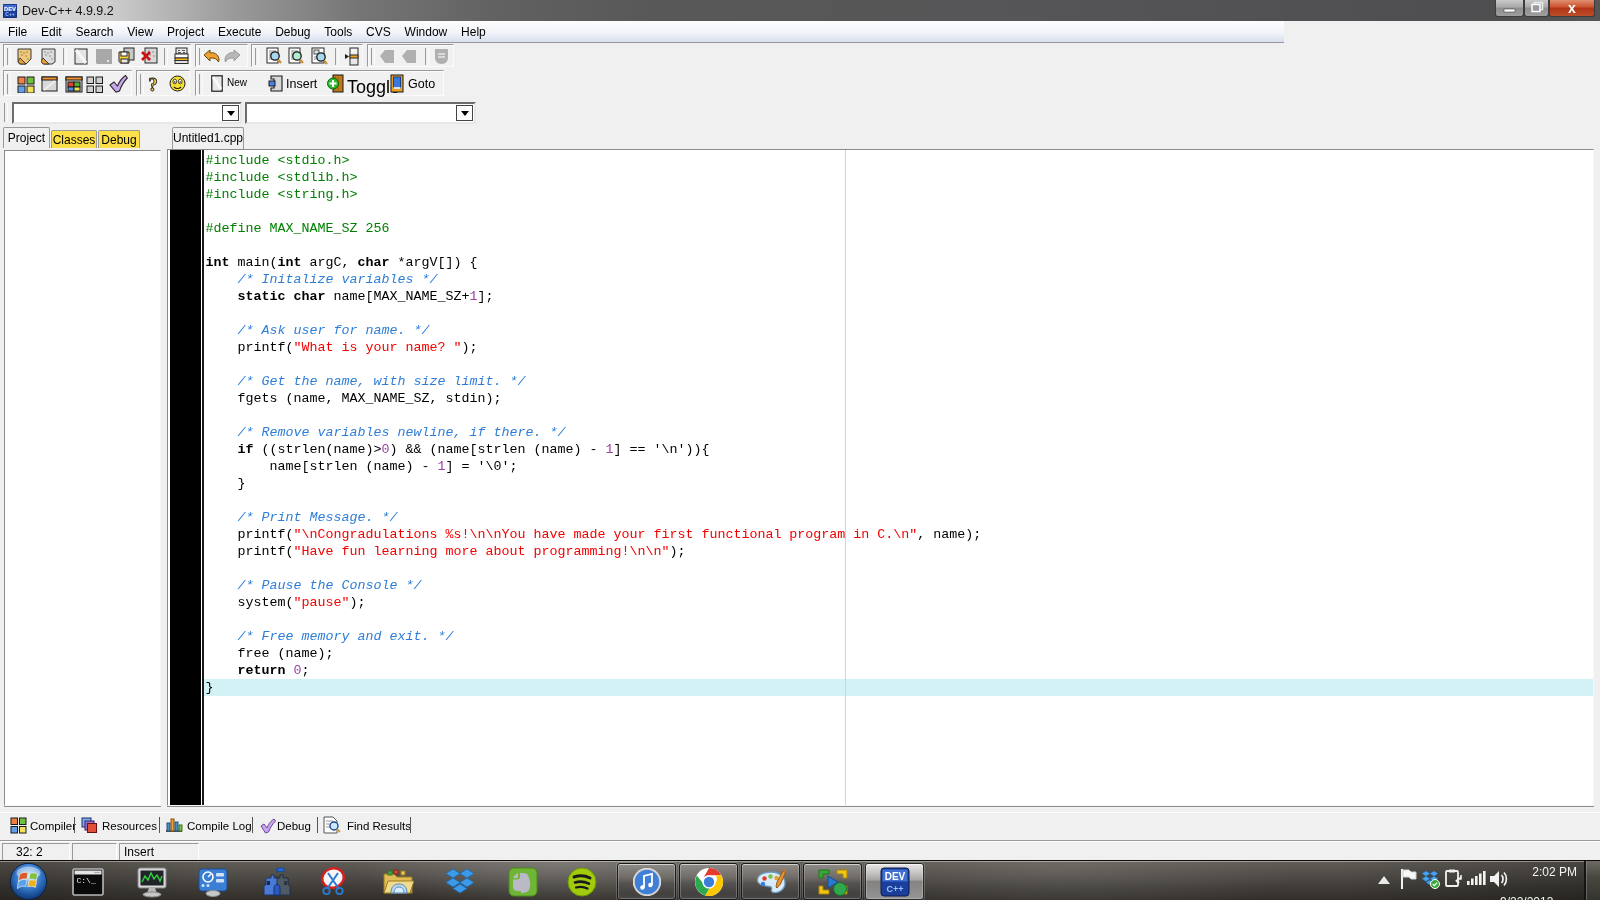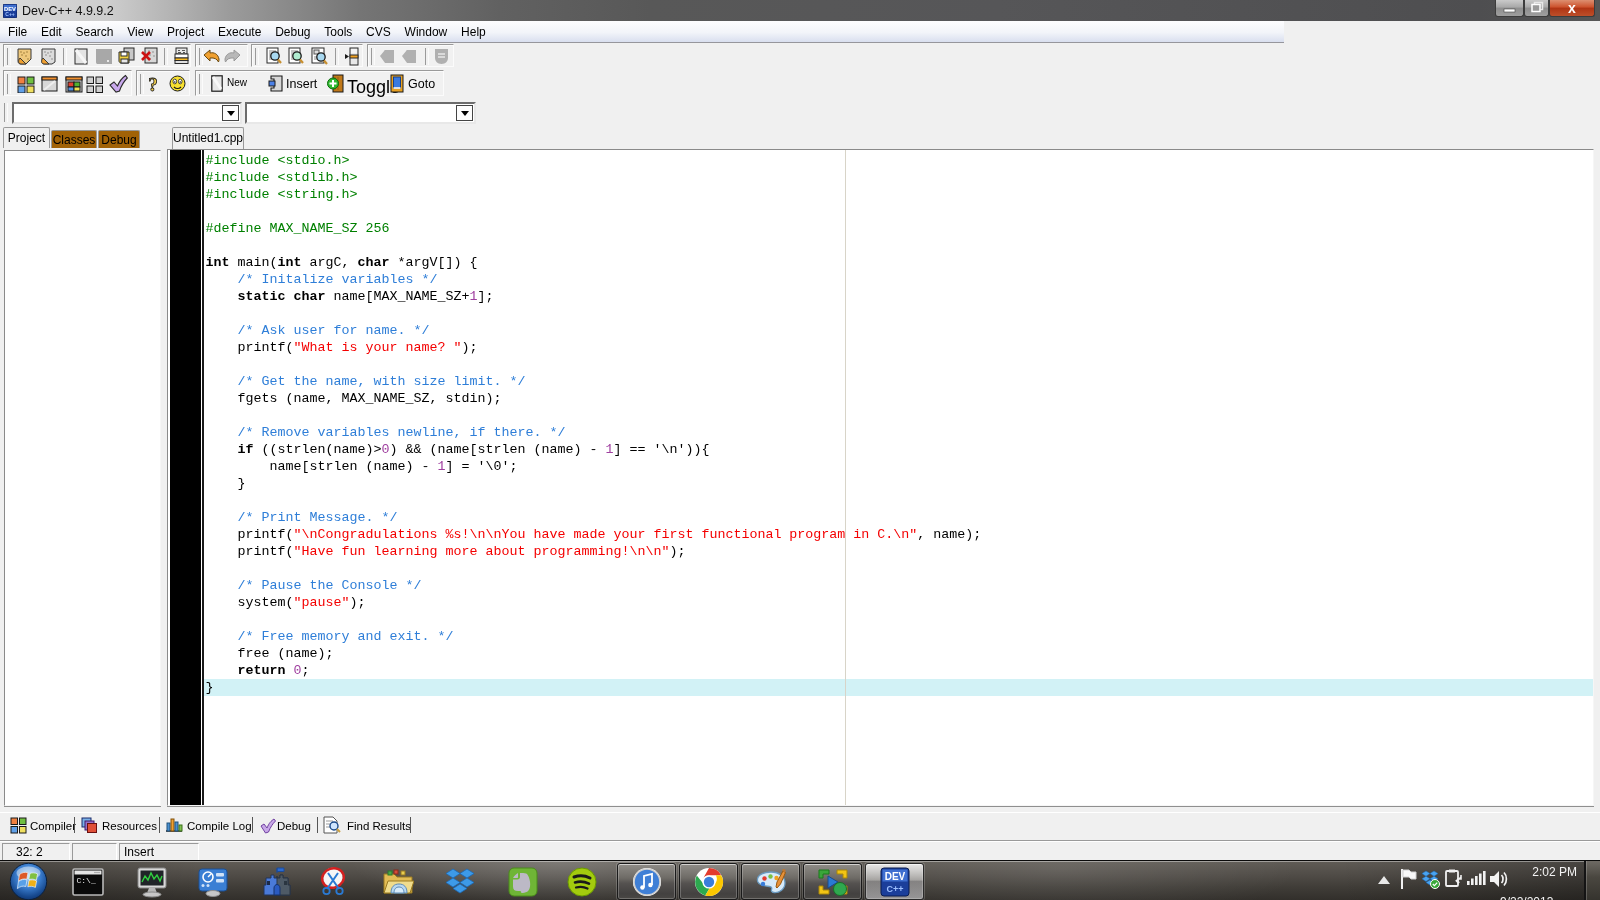--- a/index.html
+++ b/index.html
@@ -18,30 +18,30 @@
 #tb1{left:0;top:43px;width:1600px;height:26px;background:#f0f0f0}
 #tb2{left:0;top:70px;width:1600px;height:28px;background:#f0f0f0}
 .band{border:1px solid;border-color:#9a9a9a #fbfbfb #fbfbfb #9a9a9a;background:#f1f1f1;box-sizing:border-box;box-shadow:inset 1px 1px 0 #fbfbfb}
 .grip{left:3px;top:3px;width:2px;height:17px;border-left:1px solid #9a9a9a;border-right:1px solid #fbfbfb}
 .sep{width:2px;border-left:1px solid #9a9a9a;border-right:1px solid #fbfbfb}
 #combrow{left:0;top:101px;width:1600px;height:25px;background:#f0f0f0}
 .combo{top:1px;height:22px;background:#fff;border:2px solid;border-color:#6c6c6c #e8e8e8 #e8e8e8 #6c6c6c;box-sizing:border-box}
 .drop{position:absolute;right:1px;top:1px;width:17px;height:16px;background:#fdfdfd;border:1px solid #444;box-sizing:border-box}
 .drop:after{content:"";position:absolute;left:4px;top:5px;border:4px solid transparent;border-top:5px solid #000}
 
-.tab{box-sizing:border-box;border:1px solid #999;border-bottom:none;border-radius:2px 2px 0 0;background:#a16207;font-size:12px;color:#000;text-align:center}
+.tab{box-sizing:border-box;border:1px solid #999;border-bottom:none;border-radius:2px 2px 0 0;background:#fde047;font-size:12px;color:#000;text-align:center}
 
 #lpanel{left:4px;top:150px;width:157px;height:656px;background:#fff;border:1px solid;border-color:#8a8a8a #f6f6f6 #f6f6f6 #8a8a8a;box-sizing:border-box}
 
 #edframe{left:167px;top:149px;width:1427px;height:657px;background:#fff;border:1px solid;border-color:#8a8a8a #f6f6f6 #f6f6f6 #8a8a8a;box-sizing:border-box}
 #gutter{left:170px;top:150px;width:31px;height:655px;background:#000}
 #mline{left:845px;top:150px;width:1px;height:655px;background:#d8d4c8}
 #hline{left:204px;top:679px;width:1389px;height:17px;background:#d2f2f6}
 #code{left:205.5px;top:152px;margin:0;font-family:"Liberation Mono",monospace;font-size:13.333px;line-height:17px;color:#000}
-.g{color:#008000}.c{color:#2e7ed8;}.r{color:#f40000}.p{color:#a040a0}.k{font-weight:bold}
+.g{color:#008000}.c{color:#2e7ed8;font-style:italic}.r{color:#f40000}.p{color:#a040a0}.k{font-weight:bold}
 
 #btabs{left:0;top:812px;width:1600px;height:27px;background:#f0f0f0;border-top:1px solid #fff;box-sizing:border-box}
 .btab{display:inline-block;font-size:11.5px;color:#000;padding-top:4px}
 
 #status{left:0;top:840px;width:1600px;height:20px;background:#f0f0f0;border-top:1px solid #9a9a9a;box-shadow:inset 0 1px 0 #fff}
 .scell{top:2px;height:24px;border:1px solid;border-color:#9a9a9a #fff #fff #9a9a9a;font-size:12px;padding:1px 4px;box-sizing:border-box;color:#000}
 
 #task{left:0;top:860px;width:1600px;height:40px;background:radial-gradient(300px 70px at 560px 0px,rgba(255,255,255,.20),rgba(255,255,255,0) 70%),radial-gradient(340px 80px at 1060px 8px,rgba(255,255,255,.10),rgba(255,255,255,0) 70%),linear-gradient(to right,rgba(0,0,0,.22),rgba(0,0,0,0) 200px),linear-gradient(to left,rgba(0,0,0,.26),rgba(0,0,0,0) 260px),linear-gradient(#605c56,#504c47 35%,#403d38 65%,#312e2a 100%);border-top:1px solid #0a0a0a;box-shadow:inset 0 1px 0 rgba(255,255,255,.4)}
 .tbtn{top:2px;width:59px;height:37px;border-radius:3px;border:1px solid #1a1a1a;box-shadow:inset 0 1px 0 rgba(255,255,255,.5),inset 0 0 0 1px rgba(255,255,255,.22),0 0 0 1px rgba(255,255,255,.18);background:linear-gradient(#8f8c87,#6e6b66 40%,#555250 55%,#434140 85%,#4a4845);box-sizing:border-box}
 .tico{top:5px;width:32px;height:32px}

